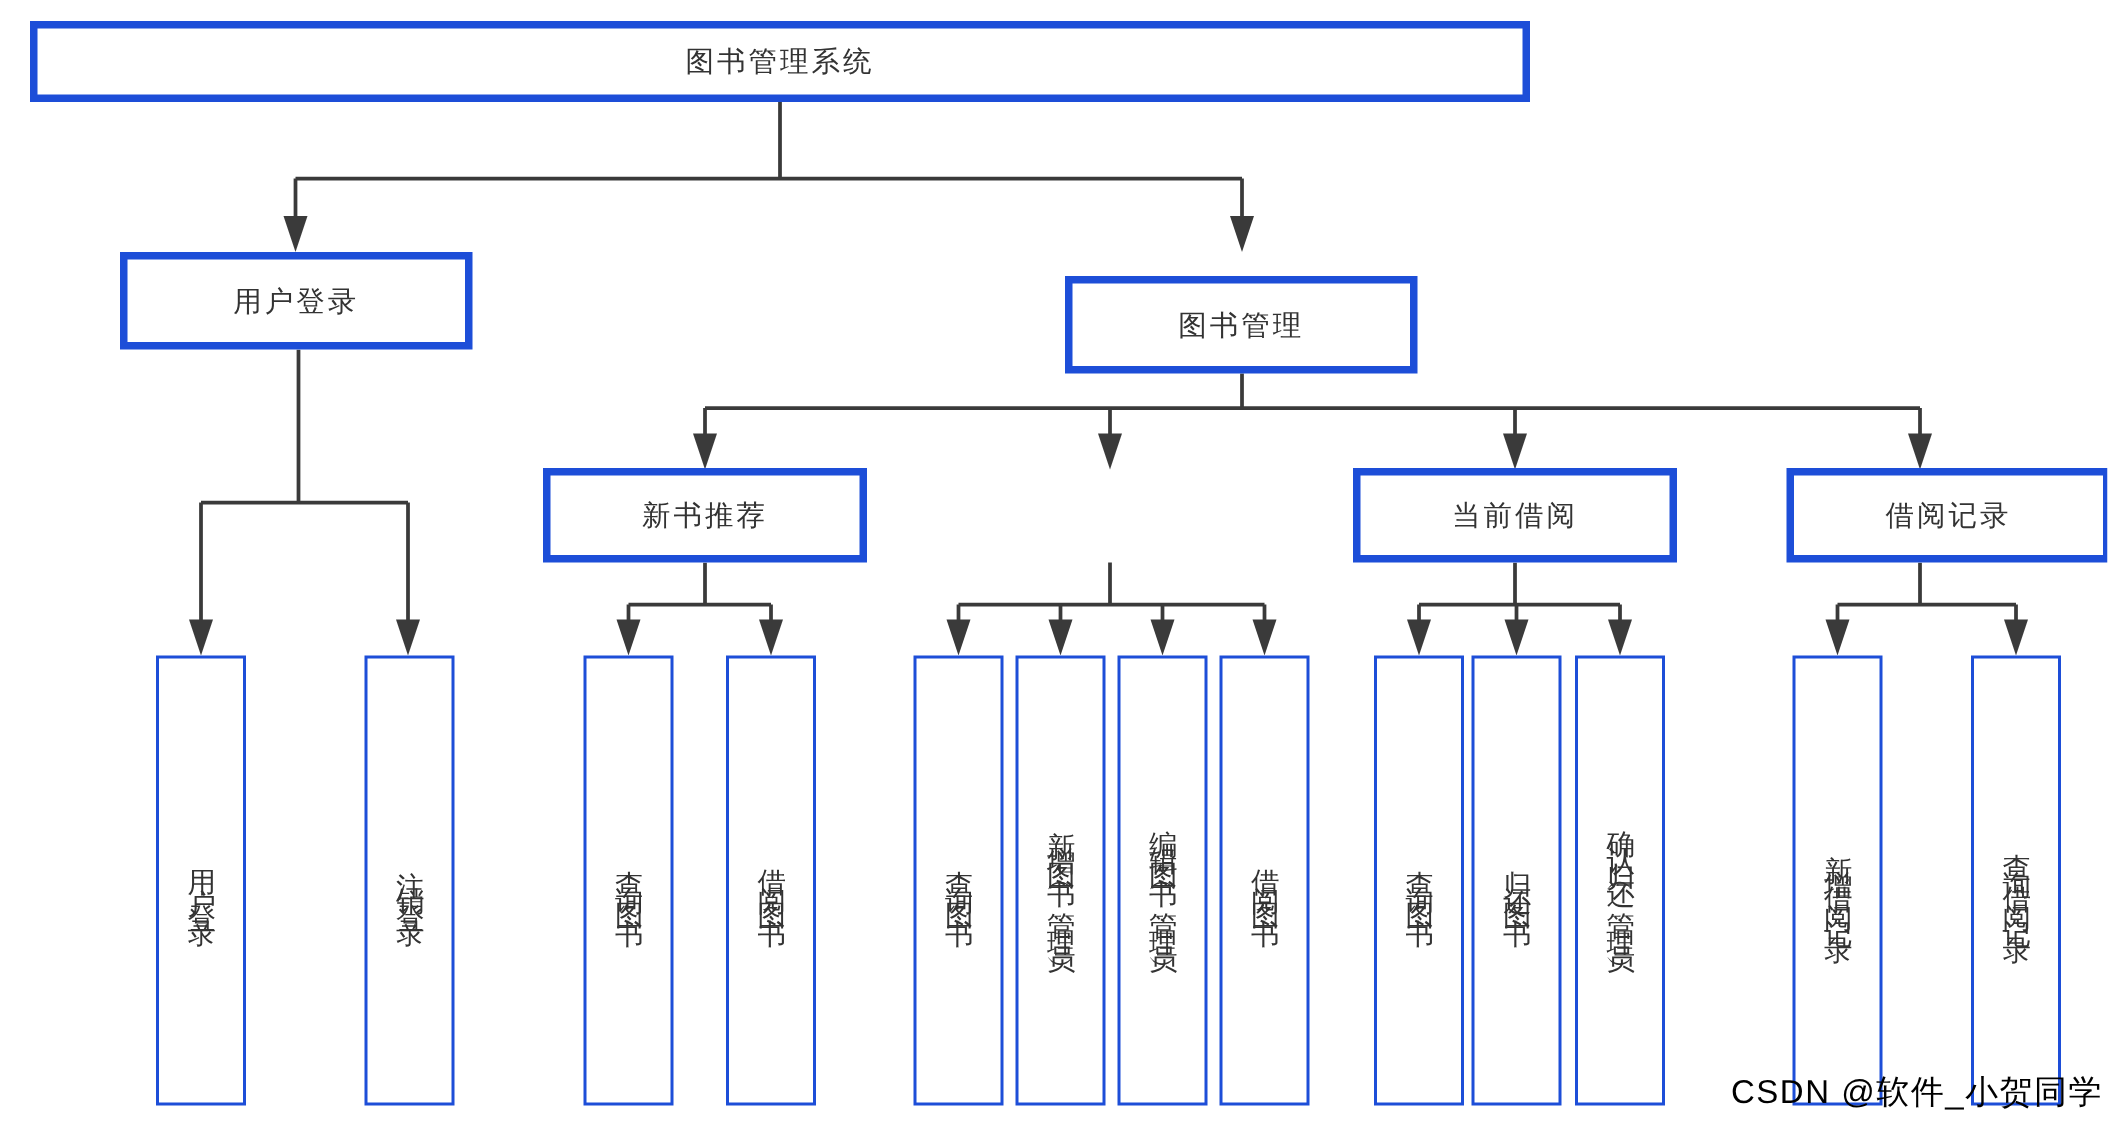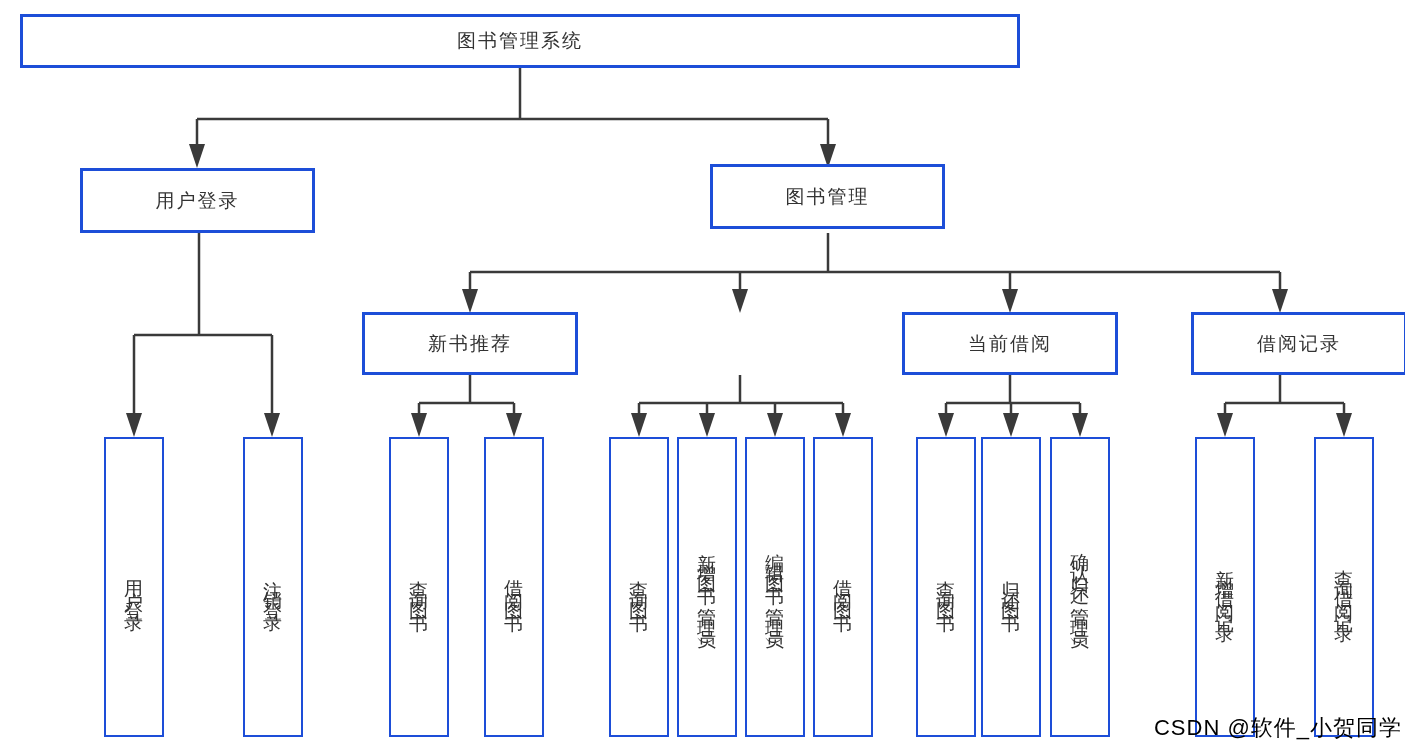--- a/index.html
+++ b/index.html
@@ -13,21 +13,21 @@
   }
   .connectors {
     position: absolute;
     left: 0; top: 0;
     width: 1405px; height: 747px;
     z-index: 0;
   }
   .box {
     position: absolute;
     box-sizing: border-box;
-    border: 3px solid #1d4ed8;
+    border: 5px solid #1d4ed8;
     background: #ffffff;
     display: flex;
     align-items: center;
     justify-content: center;
     color: #333333;
     z-index: 1;
   }
   .h-label {
     font-size: 19px;
     letter-spacing: 2px;
@@ -37,21 +37,21 @@
     writing-mode: vertical-rl;
     text-orientation: mixed;
     font-size: 19px;
     letter-spacing: 11px;
     line-height: 1;
   }
   
   .n-root  { left: 20px;   top: 14px;  width: 1000px; height: 54px; }
   
   .n-l2a   { left: 80px;   top: 168px; width: 235px;  height: 65px; }
-  .n-l2b   { left: 710px;  top: 164px; width: 235px;  height: 65px; }
+  .n-l2b   { left: 710px;  top: 184px; width: 235px;  height: 65px; }
   
   .n-l3    { top: 312px;  width: 216px; height: 63px; }
   .n-l3-0  { left: 362px; }
   .n-l3-1  { left: 632px; }
   .n-l3-2  { left: 902px; }
   .n-l3-3  { left: 1172px; margin-left: 19px; }
   
   .leaf    { top: 437px; width: 60px; height: 300px; border-width: 2.5px; }
   .leaf-0  { left: 104px; }
   .leaf-1  { left: 243px; }

